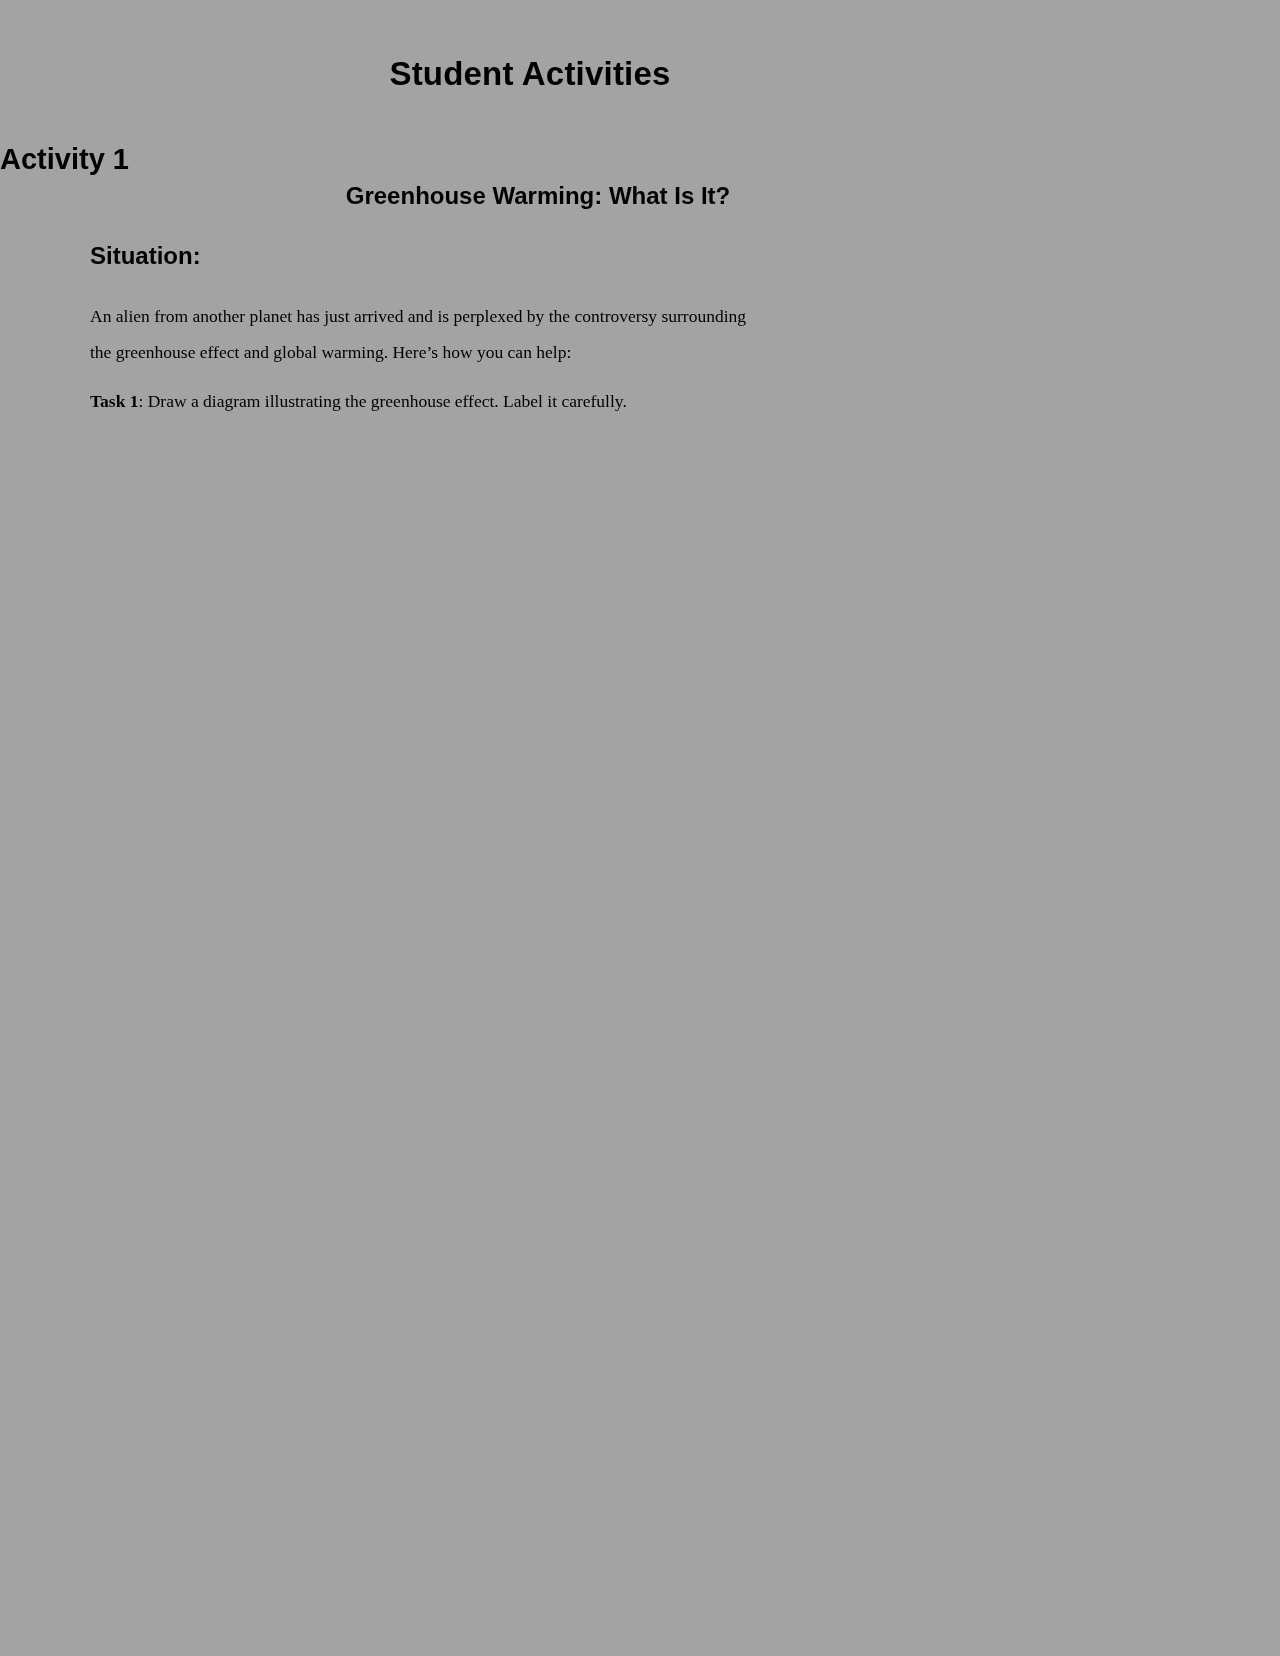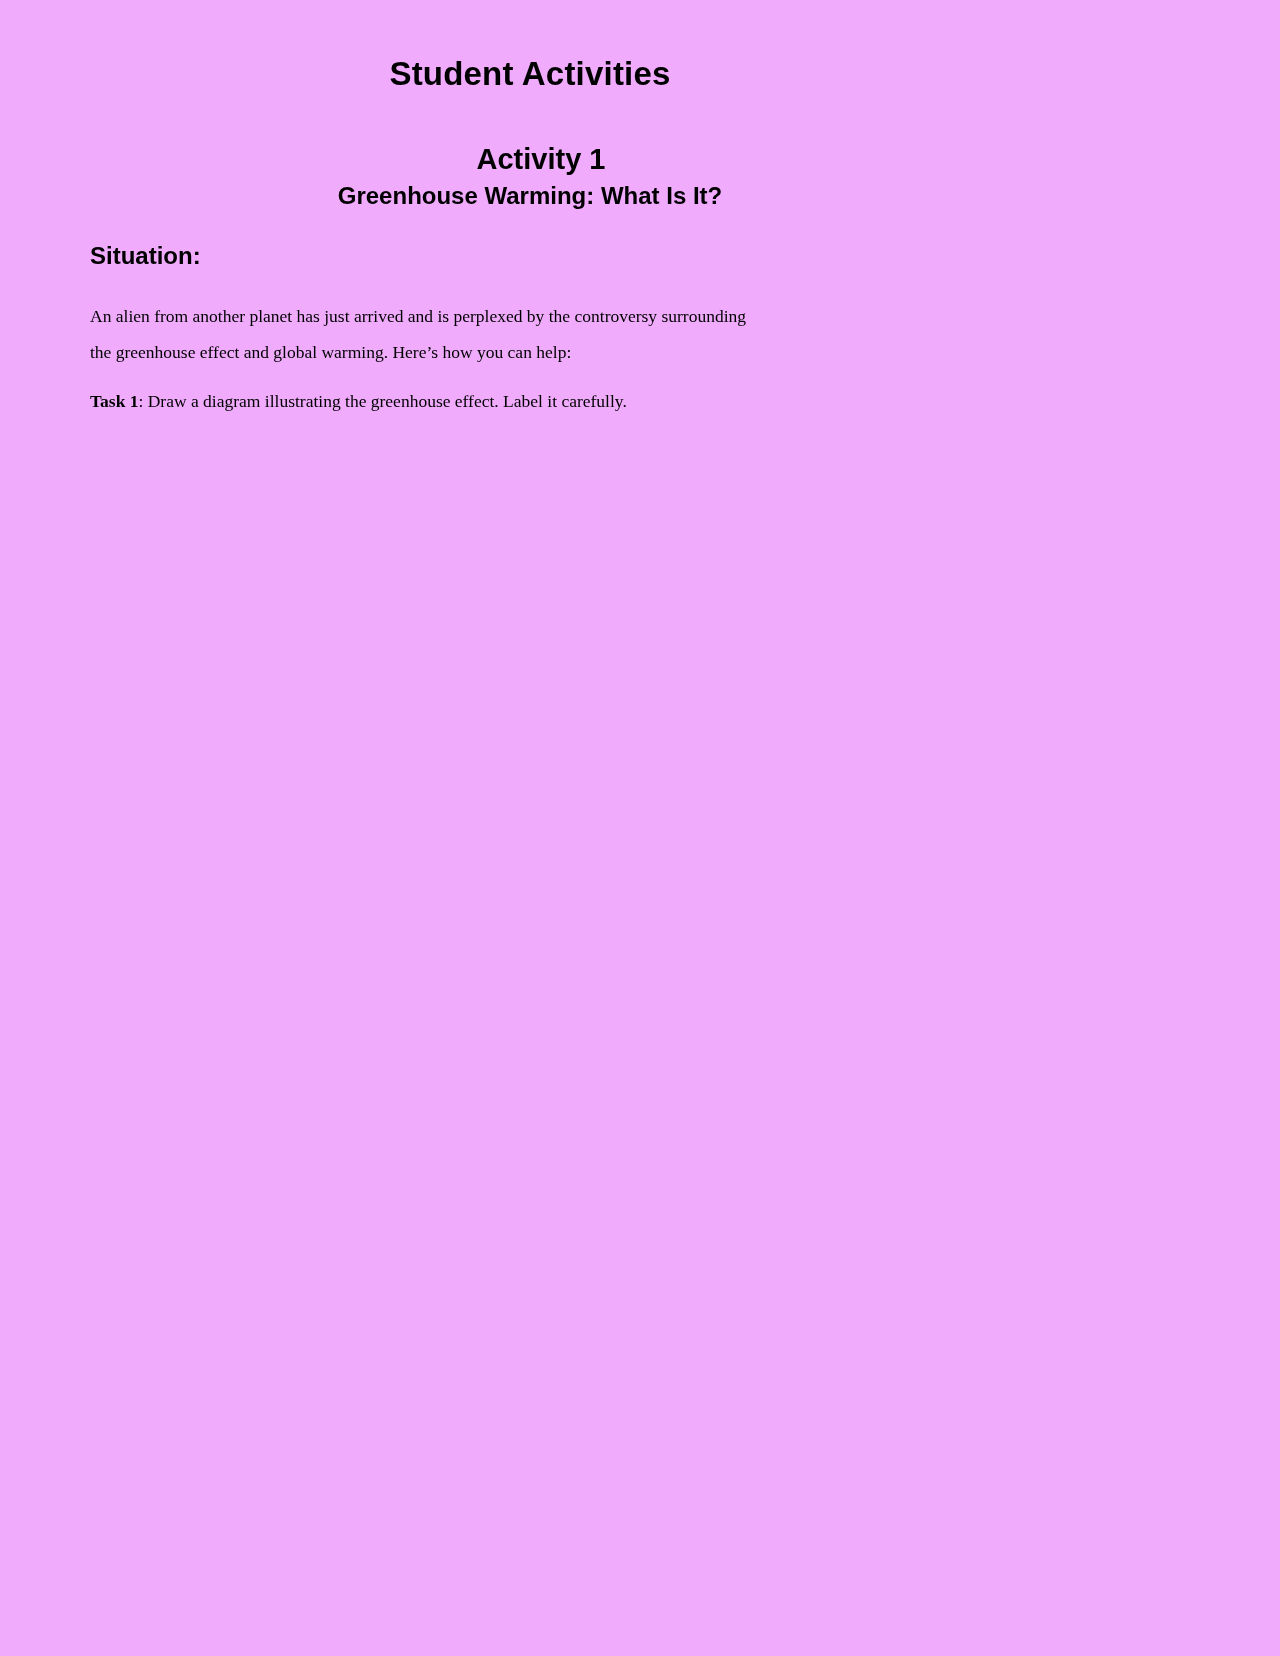--- a/index.html
+++ b/index.html
@@ -4,21 +4,21 @@
 <style>
   html, body {
     margin: 0;
     padding: 0;
     background: #ffffff;
   }
   .page {
     position: relative;
     width: 1280px;
     height: 1656px;
-    background: #f0abfc;
+    background: #a3a3a3;
     color: #000000;
     overflow: hidden;
     box-sizing: border-box;
   }
   .content {
     position: absolute;
     left: 90px;
     top: 55px;
     width: 740px;
   }
@@ -28,32 +28,31 @@
     font-size: 33px;
     text-align: center;
     width: 1060px;
     margin: 0 0 0 -90px;
     letter-spacing: 0.2px;
   }
   .activity-heading {
     font-family: "Liberation Sans", sans-serif;
     font-weight: bold;
     font-size: 29px;
-    text-align: center;
     width: 1060px;
     margin: 50px 0 0 -90px;
-    padding-left: 11px;
   }
   .activity-subheading {
     font-family: "Liberation Sans", sans-serif;
     font-weight: bold;
     font-size: 24px;
     text-align: center;
     width: 1060px;
     margin: 6px 0 0 -90px;
+    padding-left: 8px;
   }
   .situation-heading {
     font-family: "Liberation Sans", sans-serif;
     font-weight: bold;
     font-size: 24px;
     text-align: left;
     margin: 32px 0 0 0;
   }
   .body-par {
     font-family: "Liberation Serif", serif;

